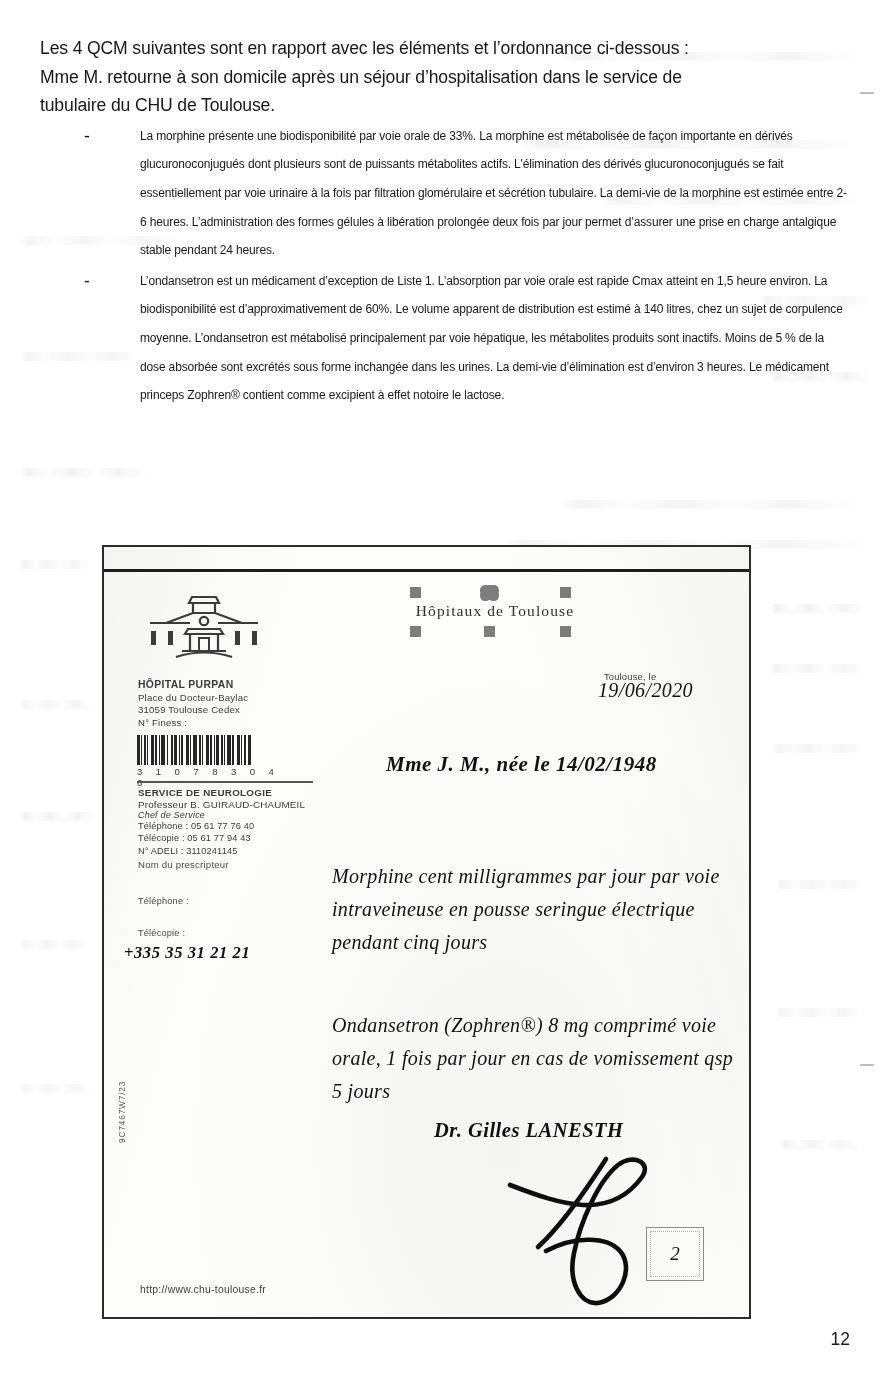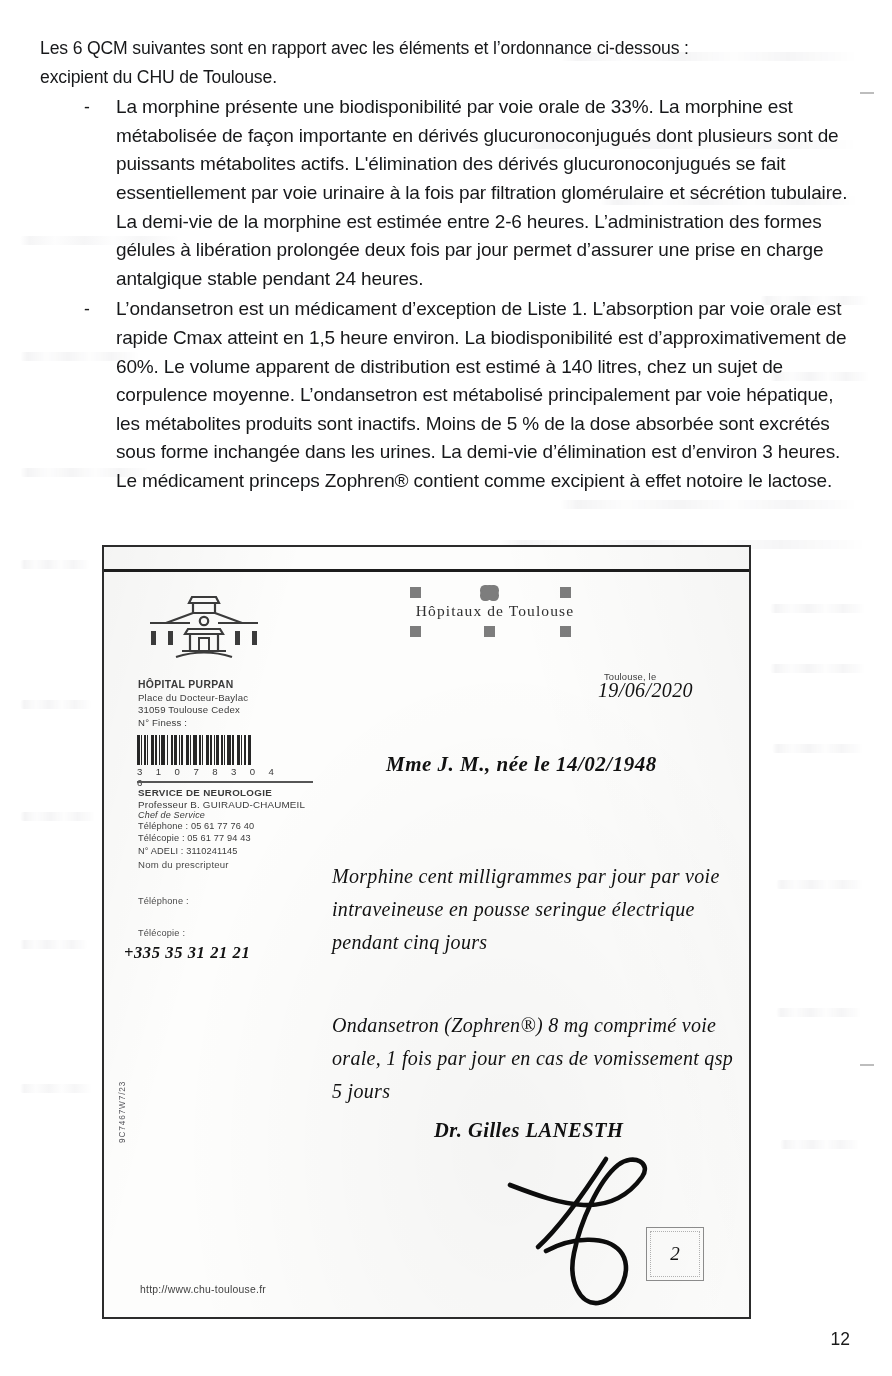--- a/index.html
+++ b/index.html
@@ -59,22 +59,23 @@
     margin-top: 2px;
   }
   .bullet .dash {
     position: absolute;
     left: 44px;
     top: 0;
     font-size: 17.6px;
     line-height: 28.6px;
   }
   .bullet p {
-    font-size: 19px;
+    font-size: 12px;
     line-height: 28.6px;
+    margin-left: 24px;
   }
 
   
   .scan {
     position: absolute;
     left: 102px;
     top: 545px;
     width: 645px;
     height: 770px;
     background: #fdfdfc;
@@ -427,22 +428,23 @@
   <div class="ghost-line" style="left:20px;top:940px;width:68px;"></div>
   <div class="ghost-line" style="left:776px;top:1008px;width:86px;"></div>
   <div class="ghost-line" style="left:20px;top:1084px;width:72px;"></div>
   <div class="ghost-line" style="left:780px;top:1140px;width:80px;"></div>
 </div>
 
 <div class="edge-tick" style="top:92px;"></div>
 <div class="edge-tick" style="top:1064px;"></div>
 
 <div class="prose">
-  <p>Les 6 QCM suivantes sont en rapport avec les éléments et l’ordonnance ci-dessous :</p>
-  <p>excipient du CHU de Toulouse.</p>
+  <p>Les 4 QCM suivantes sont en rapport avec les éléments et l’ordonnance ci-dessous :</p>
+  <p>Mme M. retourne à son domicile après un séjour d’hospitalisation dans le service de</p>
+  <p>tubulaire du CHU de Toulouse.</p>
 
   <div class="bullets">
     <div class="bullet">
       <span class="dash">-</span>
       <p>La morphine présente une biodisponibilité par voie orale de 33%. La morphine est métabolisée de façon importante en dérivés glucuronoconjugués dont plusieurs sont de puissants métabolites actifs. L'élimination des dérivés glucuronoconjugués se fait essentiellement par voie urinaire à la fois par filtration glomérulaire et sécrétion tubulaire. La demi-vie de la morphine est estimée entre 2-6 heures. L’administration des formes gélules à libération prolongée deux fois par jour permet d’assurer une prise en charge antalgique stable pendant 24 heures.</p>
     </div>
     <div class="bullet">
       <span class="dash">-</span>
       <p>L’ondansetron est un médicament d’exception de Liste 1. L’absorption par voie orale est rapide Cmax atteint en 1,5 heure environ. La biodisponibilité est d’approximativement de 60%. Le volume apparent de distribution est estimé à 140 litres, chez un sujet de corpulence moyenne. L’ondansetron est métabolisé principalement par voie hépatique, les métabolites produits sont inactifs. Moins de 5 % de la dose absorbée sont excrétés sous forme inchangée dans les urines. La demi-vie d’élimination est d’environ 3 heures. Le médicament princeps Zophren® contient comme excipient à effet notoire le lactose.</p>
     </div>

